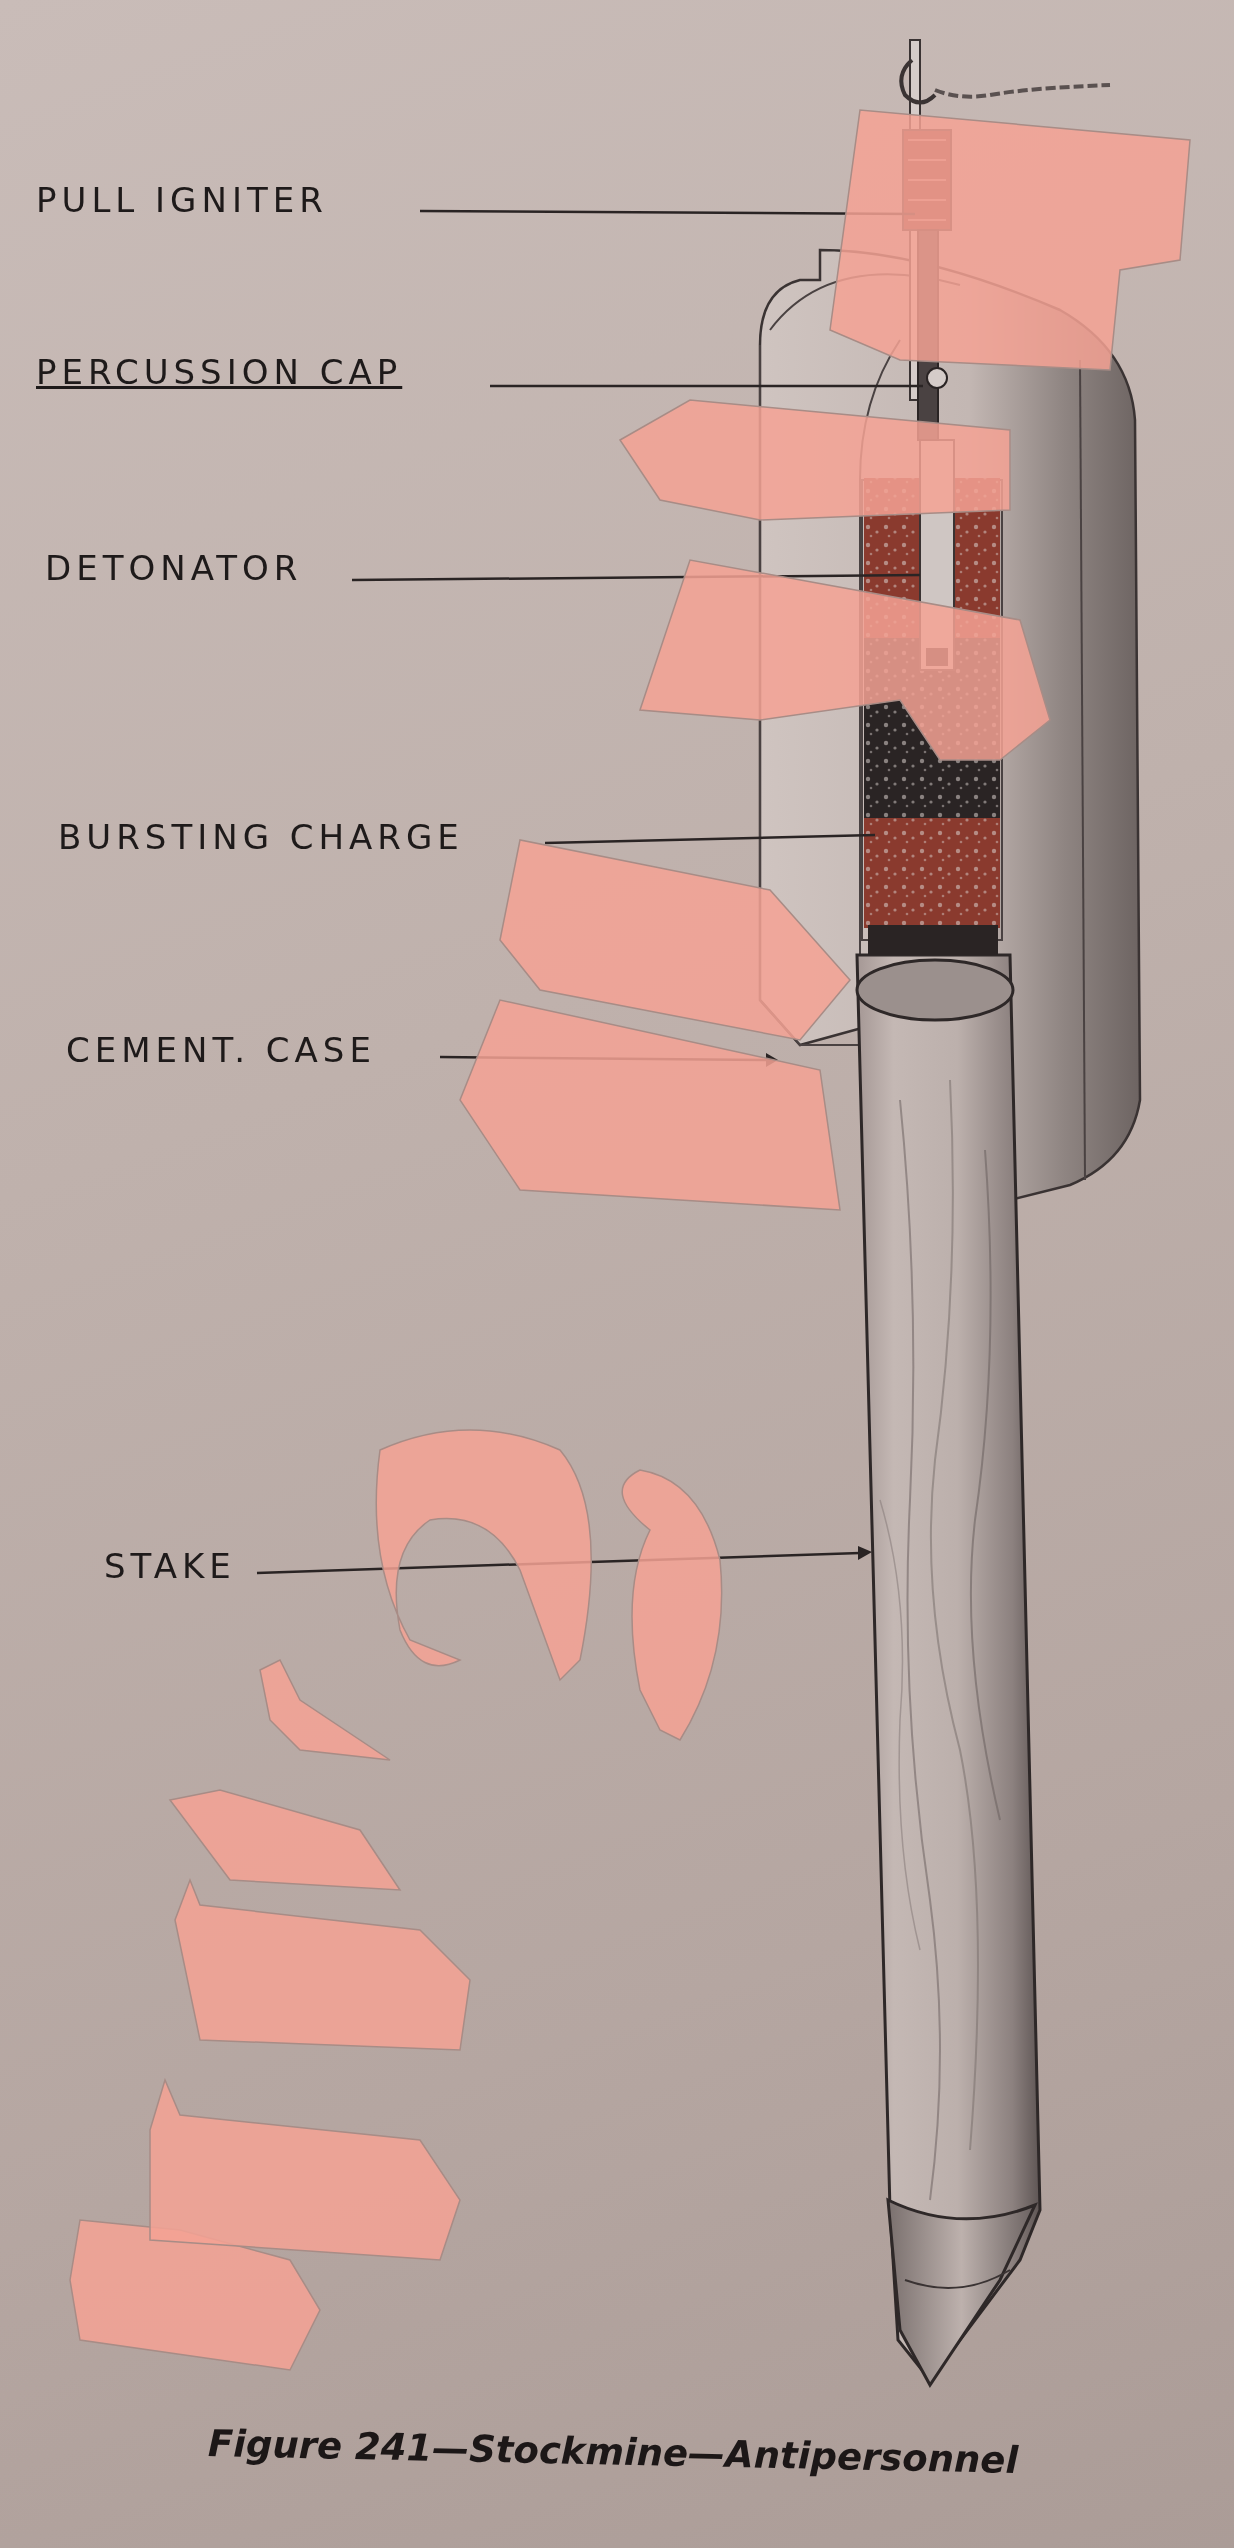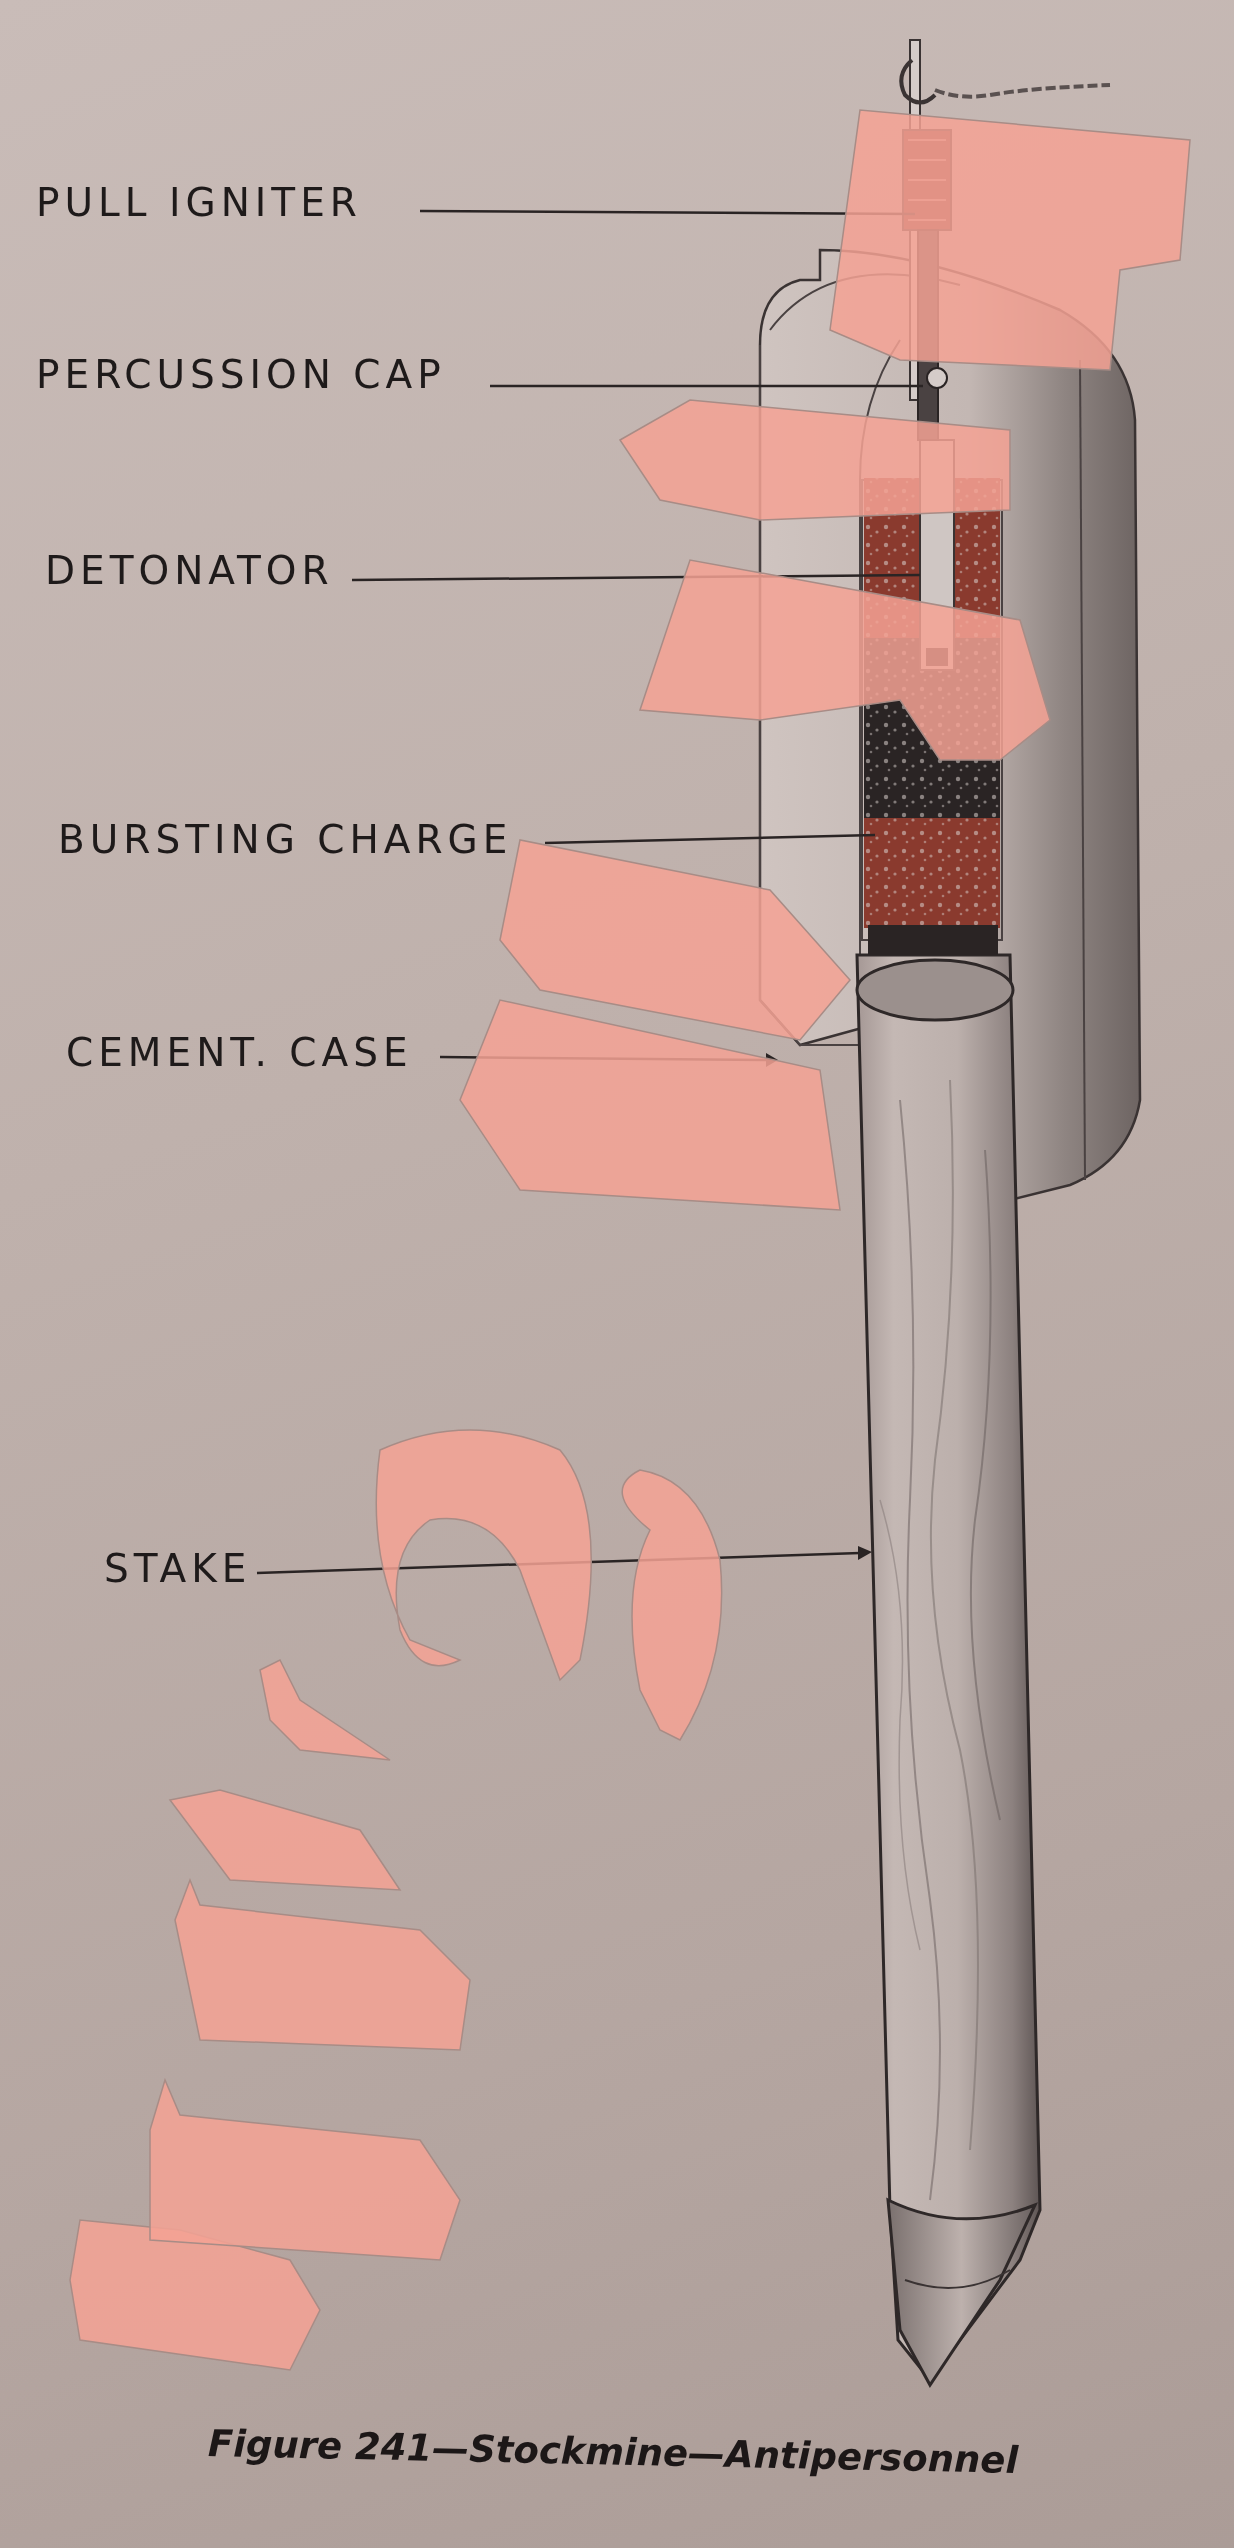--- a/index.html
+++ b/index.html
@@ -14,21 +14,21 @@
       background: linear-gradient(160deg, #c9bcb8 0%, #bfb1ac 40%, #b5a6a1 75%, #ab9c97 100%);
       font-family: "DejaVu Sans", sans-serif;
     }
     .page {
       position: absolute;
       inset: 0;
     }
     .label {
       position: absolute;
       font-family: "DejaVu Sans", sans-serif;
-      font-size: 39px;
+      font-size: 34px;
       letter-spacing: 5px;
       color: #1e1a1a;
       white-space: nowrap;
       line-height: 1;
     }
     .caption {
       position: absolute;
       left: 208px;
       top: 2422px;
       font-family: "DejaVu Sans", sans-serif;
@@ -157,21 +157,21 @@
       <path d="M 460 1100 L 500 1000 L 820 1070 L 840 1210 L 520 1190 Z"></path>
       <path d="M 500 940 L 520 840 L 770 890 L 850 980 L 800 1040 L 540 990 Z"></path>
 
       <path d="M 640 710 L 690 560 L 1020 620 L 1050 720 L 1000 760 L 940 760 L 900 700 L 760 720 Z"></path>
       <path d="M 620 440 L 690 400 L 1010 430 L 1010 510 L 760 520 L 660 500 Z"></path>
       <path d="M 830 330 L 860 110 L 1190 140 L 1180 260 L 1120 270 L 1110 370 L 900 360 Z"></path>
     </g>
   </svg>
 
   <div class="label" style="left:36px; top:183px;">PULL IGNITER</div>
-  <div class="label" style="left:36px; top:355px;">PERCUSSION CAP</div>
+  <div class="label" style="left:36px; top:355px;text-decoration:underline;">PERCUSSION CAP</div>
   <div class="label" style="left:45px; top:551px;text-align:right;">DETONATOR</div>
   <div class="label" style="left:58px; top:820px;">BURSTING CHARGE</div>
   <div class="label" style="left:66px; top:1033px;">CEMENT. CASE</div>
   <div class="label" style="left:80px; top:1549px;margin-left:24px;">STAKE</div>
 
   <div class="caption">Figure 241—Stockmine—Antipersonnel</div>
 
 </div>
 
 </body></html>

